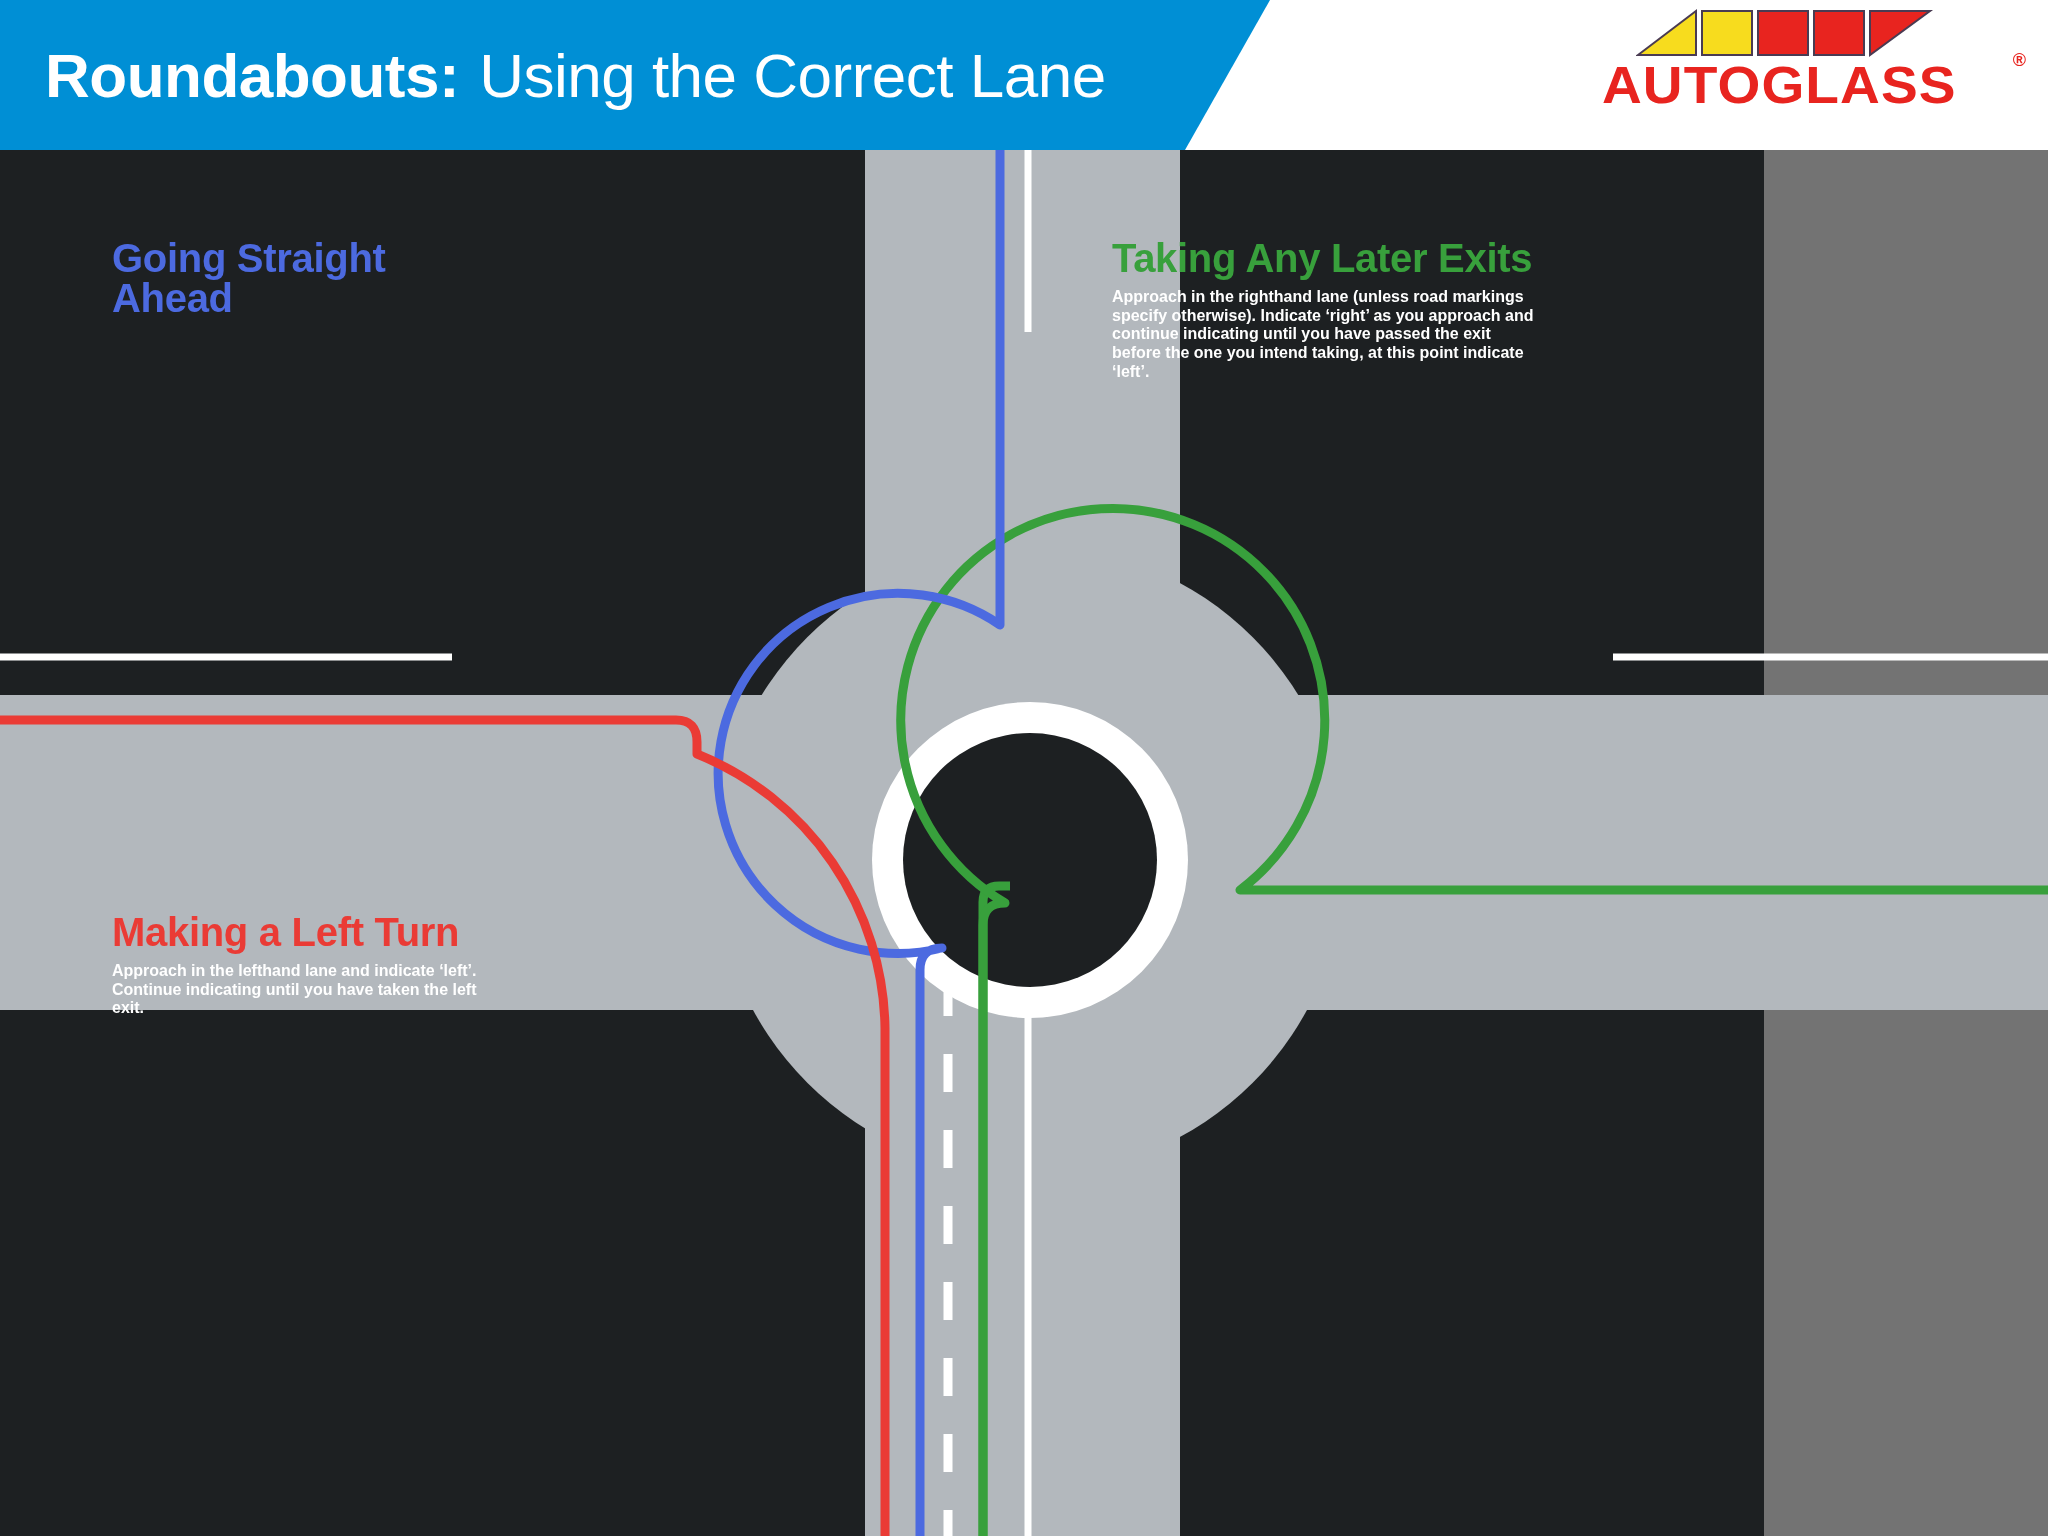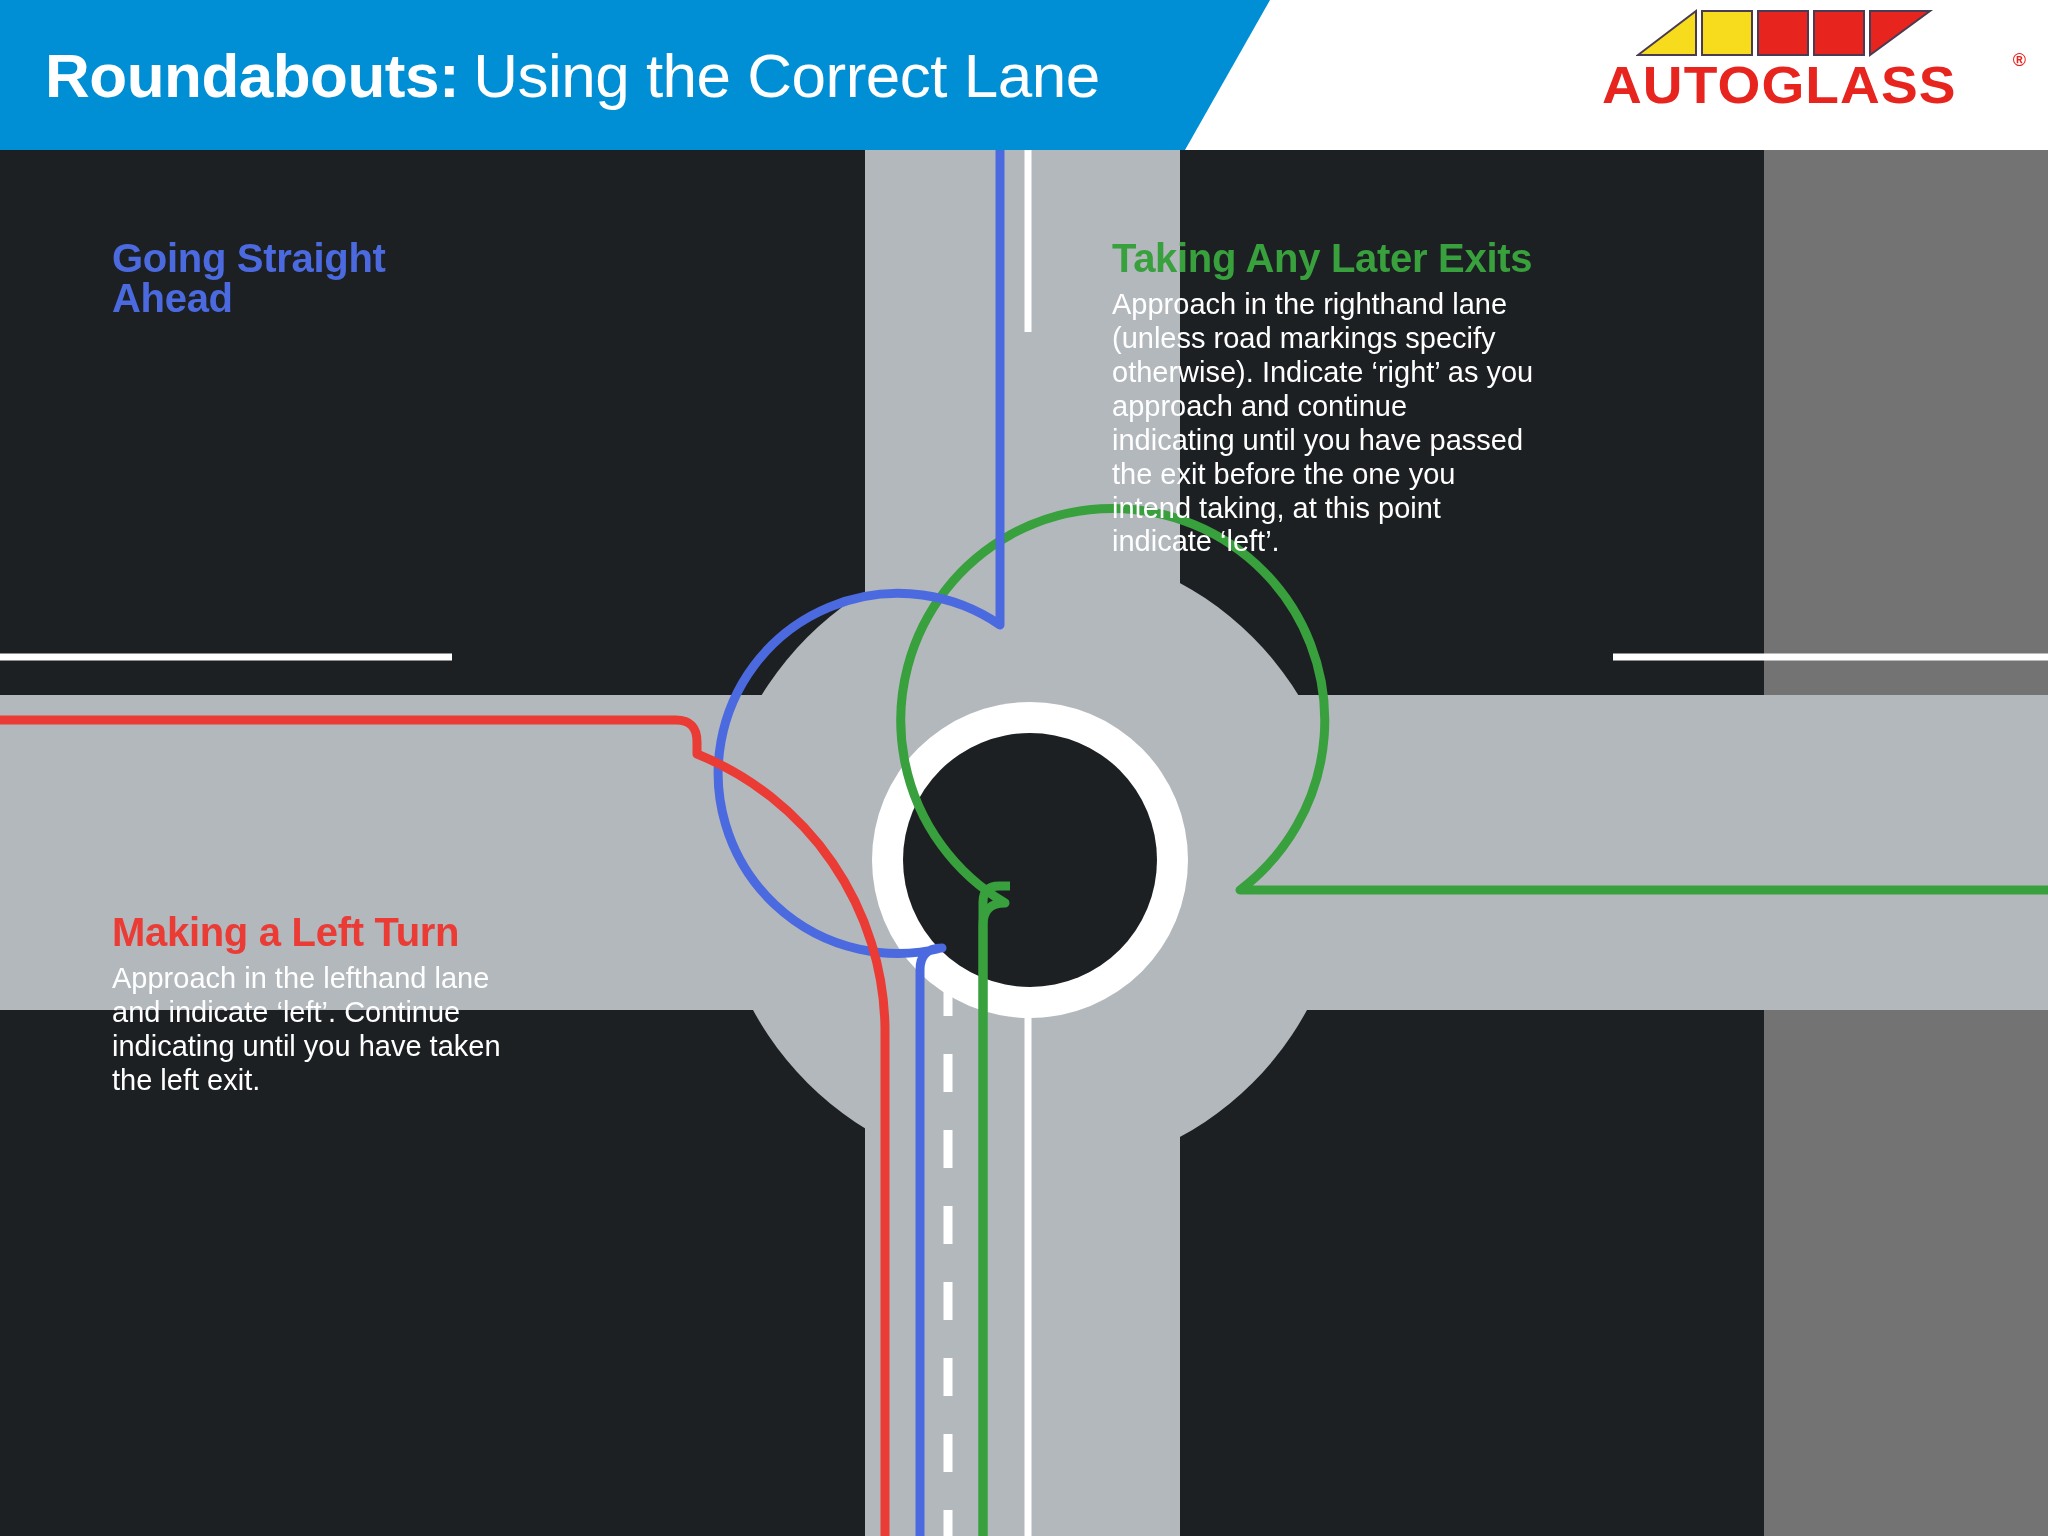--- a/index.html
+++ b/index.html
@@ -7,38 +7,38 @@
        font-family:"Liberation Sans","DejaVu Sans",sans-serif;}
   #stage{position:relative;width:2048px;height:1536px;background:#737373;overflow:hidden;}
 
   
   #header{position:absolute;left:0;top:0;width:2048px;height:150px;background:#ffffff;}
   #header-blue{position:absolute;left:0;top:0;width:1270px;height:150px;background:#008fd5;
      clip-path:polygon(0 0, 1270px 0, 1185px 150px, 0 150px);}
   #header-title{position:absolute;left:45px;top:0;height:150px;display:flex;align-items:center;
      color:#ffffff;font-size:62px;letter-spacing:-0.5px;white-space:nowrap;}
   #header-title .bold{font-weight:bold;}
-  #header-title .light{font-weight:normal;margin-left:14px;}
+  #header-title .light{font-weight:normal;margin-left:20px;}
 
   
   #logo{position:absolute;right:26px;top:8px;width:420px;height:106px;}
   #logo-mark{position:absolute;left:34px;top:0;width:300px;height:50px;}
   #logo-word{position:absolute;left:0;top:48px;width:420px;height:58px;
      color:#e8241f;font-weight:bold;font-size:52px;letter-spacing:1px;
      transform:scaleX(1.06);transform-origin:left center;line-height:58px;white-space:nowrap;}
   #logo-reg{position:absolute;right:-4px;top:42px;color:#e8241f;font-size:18px;font-weight:bold;}
 
   
   #board{position:absolute;left:0;top:150px;width:1764px;height:1386px;background:#1d2022;}
   svg#roads{position:absolute;left:0;top:0;width:2048px;height:1386px;display:block;}
 
   
   .block{position:absolute;}
   .block h2{margin:0 0 10px 0;font-size:40px;font-weight:bold;letter-spacing:-0.3px;line-height:1;}
-  .block p{margin:0;color:#ffffff;font-size:29px;font-weight:normal;line-height:1.17;}
+  .block p{margin:0;color:#ffffff;font-size:16px;font-weight:bold;line-height:1.17;}
   #blk-straight{left:112px;top:88px;width:400px;}
   #blk-straight h2{color:#4c6ae0;}
   #blk-later{left:1092px;top:88px;width:425px;margin-left:20px;}
   #blk-later h2{color:#38a03c;}
   #blk-left{left:112px;top:762px;width:400px;}
   #blk-left h2{color:#ea3b35;}
 </style>
 </head>
 <body>
 

